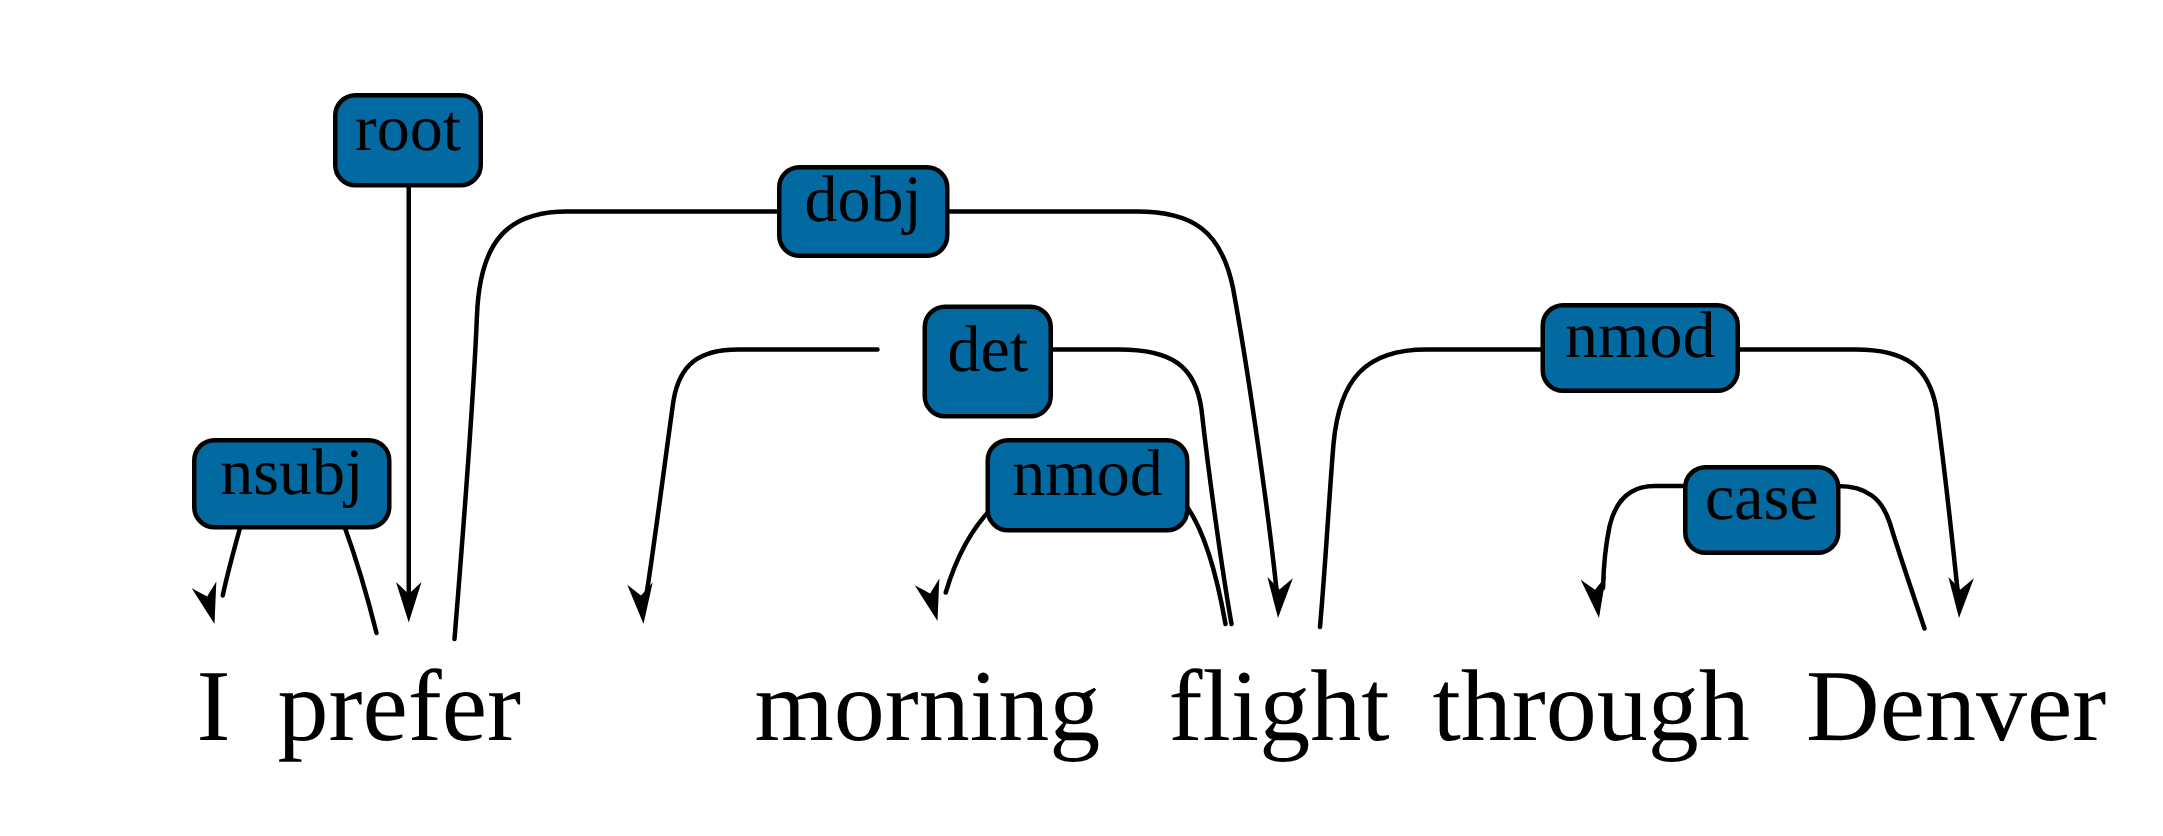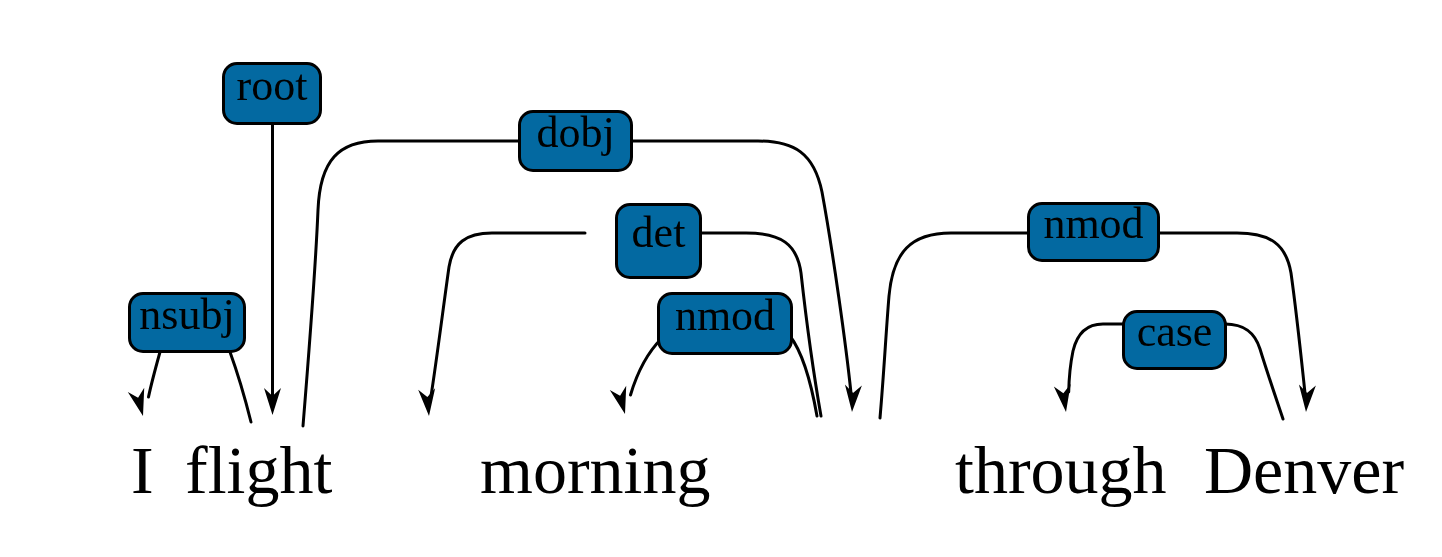--- a/index.html
+++ b/index.html
@@ -99,31 +99,32 @@
 
     <g>
       <path class="arc" d="M 1124 324 L 1103 324 C 1086 324 1077 334 1073 351 C 1070.5 363 1069 378 1068.7 392"></path>
       <path class="arc" d="M 1225 324 C 1245 324 1255 333 1260 349 C 1267 372 1276 398 1283 419"></path>
       <polygon class="head" points="0,0 -8.5,-27 0,-19 8.5,-27" transform="translate(1066,412) rotate(-8)"></polygon>
     </g>
   </svg>
 
   <div class="dep-label" style="left:222px; top:62px;  width:100px; height:63px;">root</div>
 
-  <div class="dep-label" style="left:128px; top:292px; width:118px; height:61px;">nsubj</div>
+  <div class="dep-label" style="left:128px; top:292px; width:133px; height:61px;">nsubj</div>
 
   <div class="dep-label" style="left:518px; top:110px; width:115px; height:62px;">dobj</div>
 
   <div class="dep-label" style="left:583px; top:203px; width:87px;  height:76px;margin-left:32px;">det</div>
 
   <div class="dep-label" style="left:657px; top:292px; width:136px; height:63px;">nmod</div>
 
   <div class="dep-label" style="left:1027px; top:202px; width:133px; height:60px;">nmod</div>
 
   <div class="dep-label" style="left:1122px; top:310px; width:105px; height:60px;">case</div>
 
   <span class="word" style="left:131px;">I</span>
-  <span class="word" style="left:185px;">flight</span>
-  <span class="word" style="left:480px;">morning</span>
+  <span class="word" style="left:185px;">prefer</span>
+  <span class="word" style="left:503px;">morning</span>
+  <span class="word" style="left:779px;">flight</span>
   <span class="word" style="left:1204px;">Denver</span>
   <span class="word" style="left:955px;">through</span>
 
 </div>
 
 </body></html>

